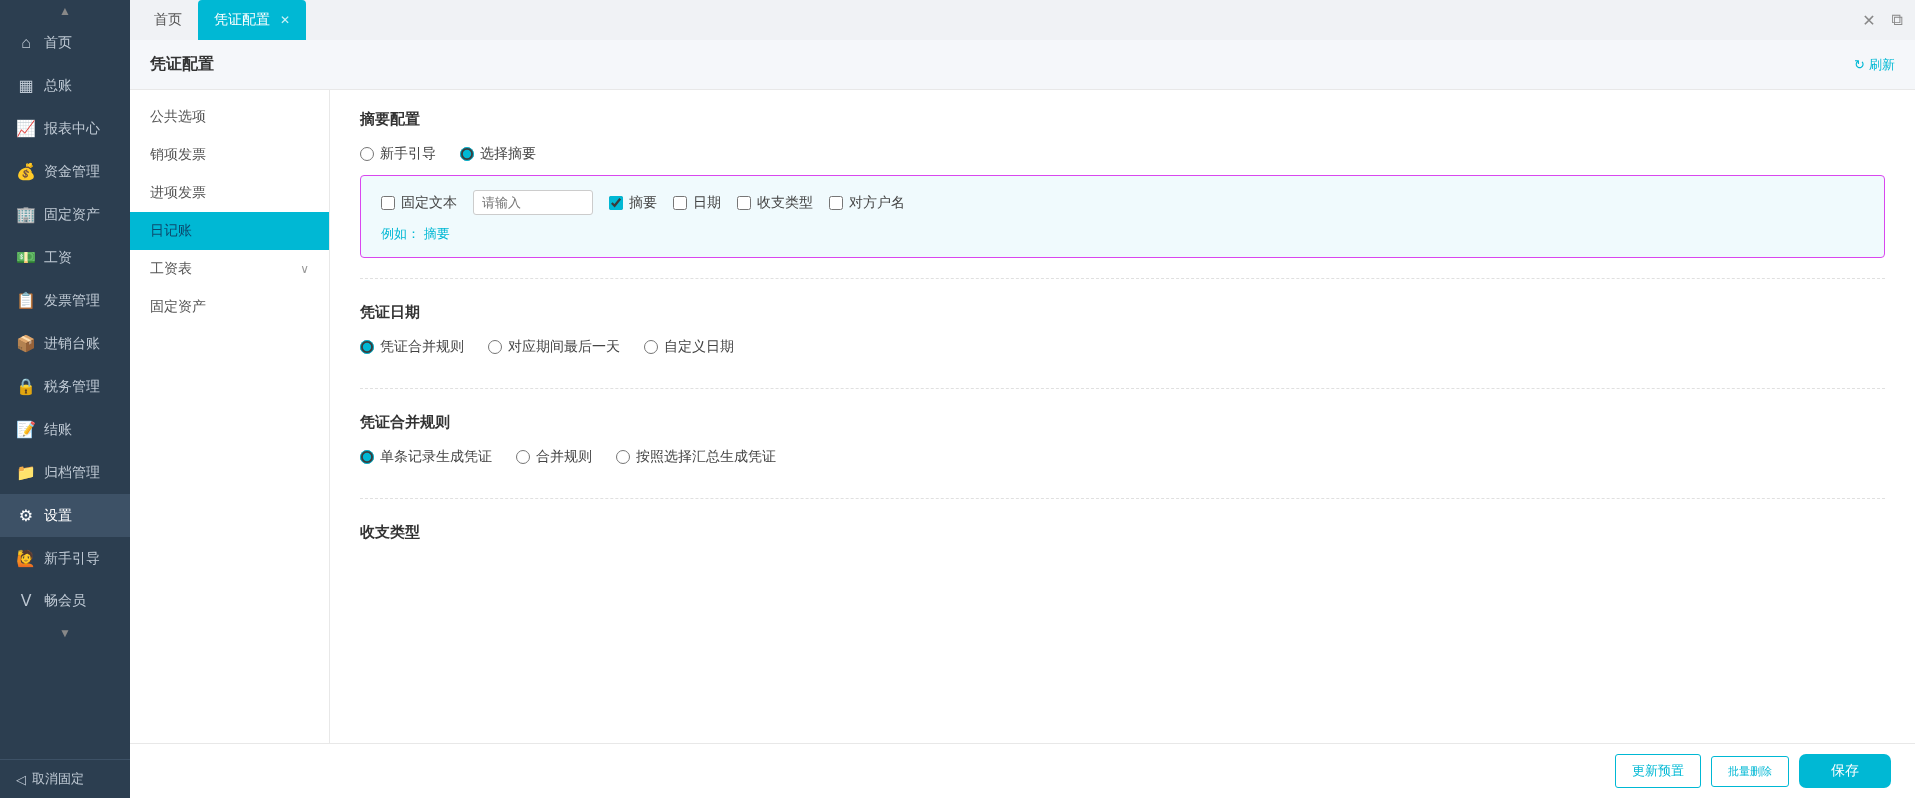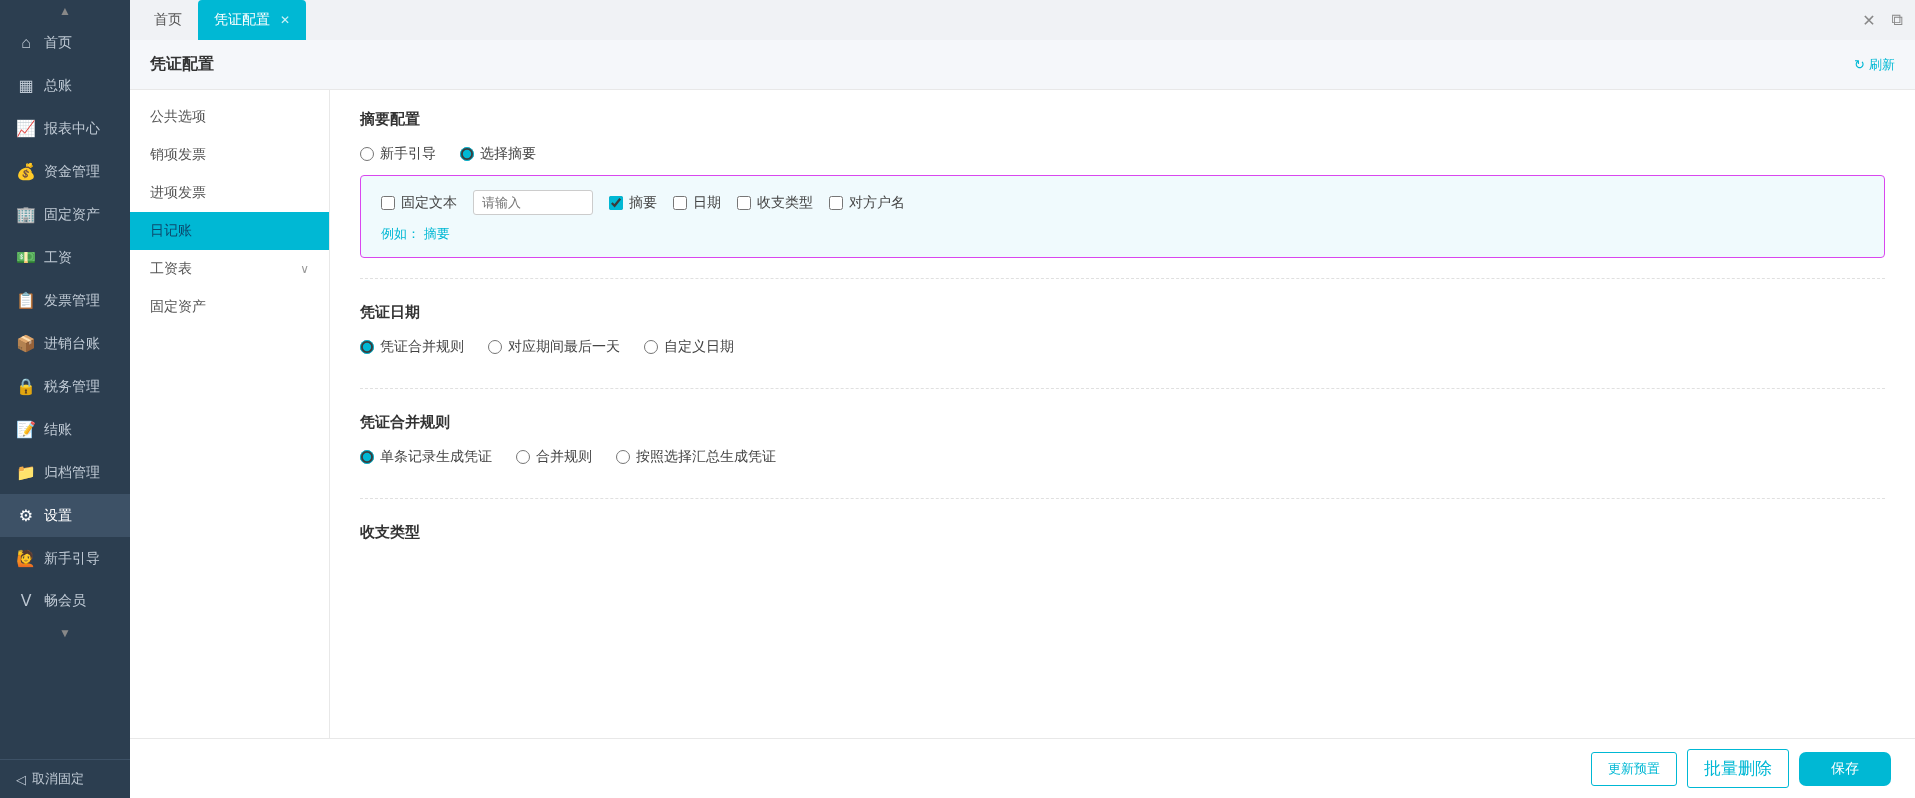--- a/index.html
+++ b/index.html
@@ -270,21 +270,21 @@
       cursor: pointer;
       font-size: 13px;
     }
     .btn-batch-delete {
       background: #fff;
       border: 1px solid #00b8d4;
       color: #00b8d4;
       padding: 7px 16px;
       border-radius: 3px;
       cursor: pointer;
-      font-size: 17px;
+      font-size: 11px;
     }
     .btn-save {
       background: #00b8d4;
       border: none;
       color: #fff;
       padding: 8px 32px;
       border-radius: 7px;
       cursor: pointer;
       font-size: 14px;
       font-weight: 500;

